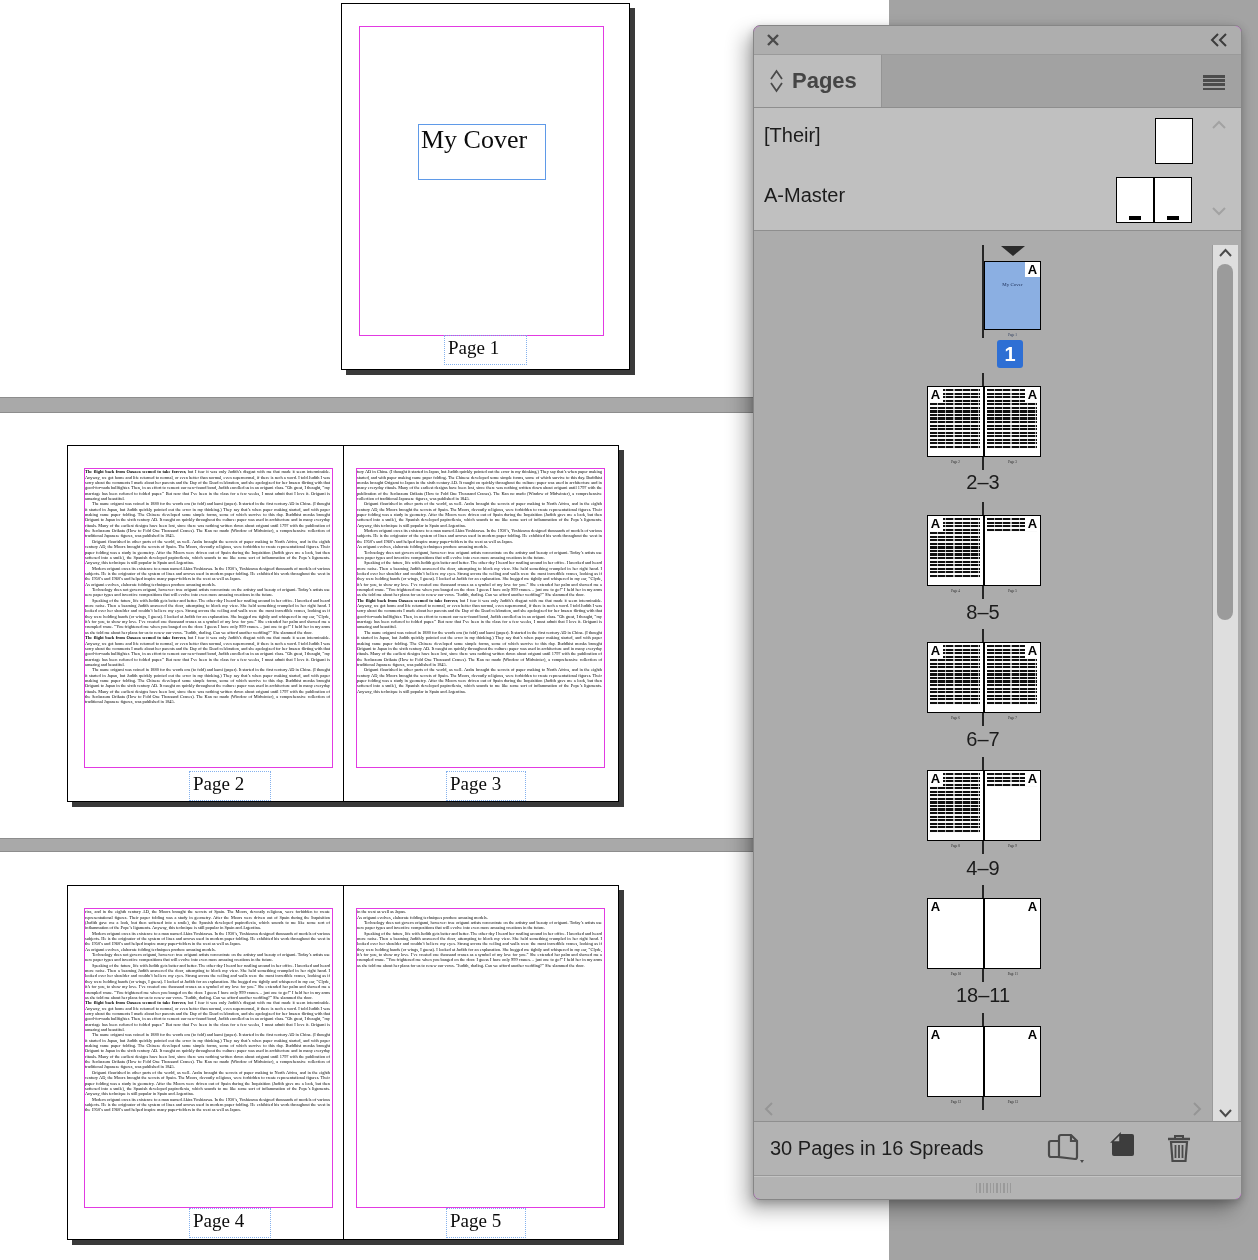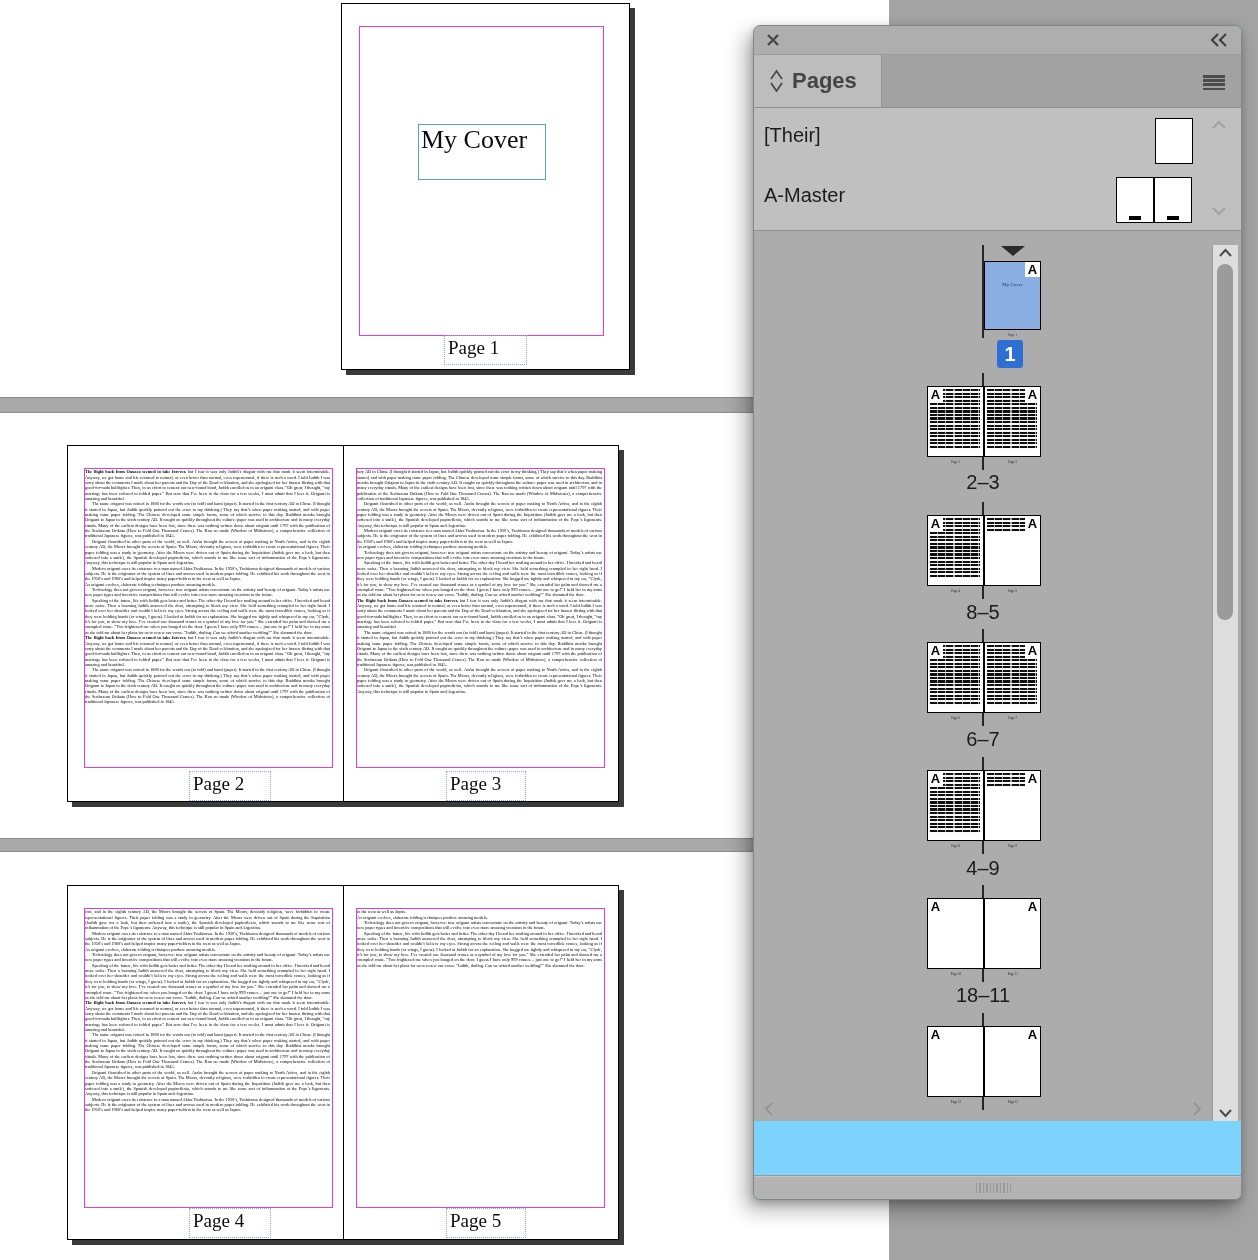--- a/index.html
+++ b/index.html
@@ -41,21 +41,21 @@
   .fl-right{left:289px;top:23px;width:245px;height:296px;}
   .flow-inner{width:490px;transform:scale(.5);transform-origin:0 0;
     font-family:"Liberation Serif",serif;font-size:8.7px;line-height:10.7px;
     text-align:justify;color:#000;}
   .flow-inner p{margin:0;text-indent:14px;}
   .flow-inner p.noindent{text-indent:0;}
   .flow-inner b{font-weight:bold;}
 
   
   .panel{position:absolute;left:753px;top:25px;width:487px;height:1173px;
-    background:#7dd3fc;border:1px solid #868686;border-radius:7px;overflow:hidden;
+    background:#d946ef;border:1px solid #868686;border-radius:7px;overflow:hidden;
     box-shadow:-8px 10px 20px rgba(0,0,0,.30), 0 3px 8px rgba(0,0,0,.22);}
   .titlebar{position:absolute;left:0;top:0;right:0;height:28px;background:#aeaeae;border-bottom:1px solid #9a9a9a;}
   .titlebar .x{position:absolute;left:11px;top:6px;width:16px;height:16px;}
   .titlebar .coll{position:absolute;right:12px;top:6px;width:20px;height:16px;}
 
   .tabrow{position:absolute;left:0;top:29px;right:0;height:52px;background:#a2a2a2;border-bottom:1px solid #8e8e8e;}
   .tab{position:absolute;left:0;top:0;width:127px;height:52px;background:#bdbdbd;border-right:1px solid #949494;}
   .tab .dia{position:absolute;left:15px;top:14px;}
   .tab .lbl{position:absolute;left:38px;top:13px;font-size:22px;font-weight:bold;color:#454545;}
   .burger{position:absolute;right:16px;top:20px;width:22px;height:15px;}
@@ -331,17 +331,37 @@
       <div class="thumb t-empty" style="left:173px;top:795px;width:57px;height:71px;">
         <div class="corner-a cl" style="">A</div>
         <div class="thumb-cap" style=""><span class="tt">Page 12</span></div>
       </div>
       <div class="thumb t-empty" style="left:230px;top:795px;width:57px;height:71px;">
         <div class="corner-a cr" style="">A</div>
         <div class="thumb-cap" style=""><span class="tt">Page 13</span></div>
       </div>
     </div>
 
+  <div class="statusbar">
+    <div class="status-txt">30 Pages in 16 Spreads</div>
+    <svg class="sb-btn" id="btn-size" width="40" height="33" viewBox="0 0 40 33">
+      <rect x="2" y="9" width="22" height="16" rx="2" fill="none" stroke="#4a4a4a" stroke-width="2.2"></rect>
+      <path d="M12 25 V5 a2 2 0 0 1 2 -2 h10 l6 6 v16 a2 2 0 0 1 -2 2 z" fill="#b3b3b3" stroke="#4a4a4a" stroke-width="2.2"></path>
+      <path d="M24 3 v6 h6" fill="none" stroke="#4a4a4a" stroke-width="2.2"></path>
+      <path d="M33 28 l4 0 l-2 3 z" fill="#4a4a4a"></path>
+    </svg>
+    <svg class="sb-btn" id="btn-new" width="26" height="26" viewBox="0 0 26 26">
+      <path d="M10 2 h12 a2 2 0 0 1 2 2 v18 a2 2 0 0 1 -2 2 h-18 a2 2 0 0 1 -2 -2 v-12 z" fill="#3d3d3d"></path>
+      <path d="M10 2 v8 h-8 z" fill="#b3b3b3"></path>
+      <path d="M10 2 l0 8 l-8 0 z" fill="none" stroke="#3d3d3d" stroke-width="1.6"></path>
+    </svg>
+    <svg class="sb-btn" id="btn-del" width="30" height="32" viewBox="0 0 30 32">
+      <path d="M11 4 h8 v3 h-8 z" fill="none" stroke="#4a4a4a" stroke-width="2"></path>
+      <path d="M4 7 h22" stroke="#4a4a4a" stroke-width="2.4" fill="none"></path>
+      <path d="M7 10 h16 l-1.5 19 h-13 z" fill="none" stroke="#4a4a4a" stroke-width="2.2"></path>
+      <path d="M11.5 13 v13 M15 13 v13 M18.5 13 v13" stroke="#4a4a4a" stroke-width="1.8" fill="none"></path>
+    </svg>
+  </div>
 
   <div class="resize">
     <div class="ridges"></div>
   </div>
 </div>
 
 </body></html>

